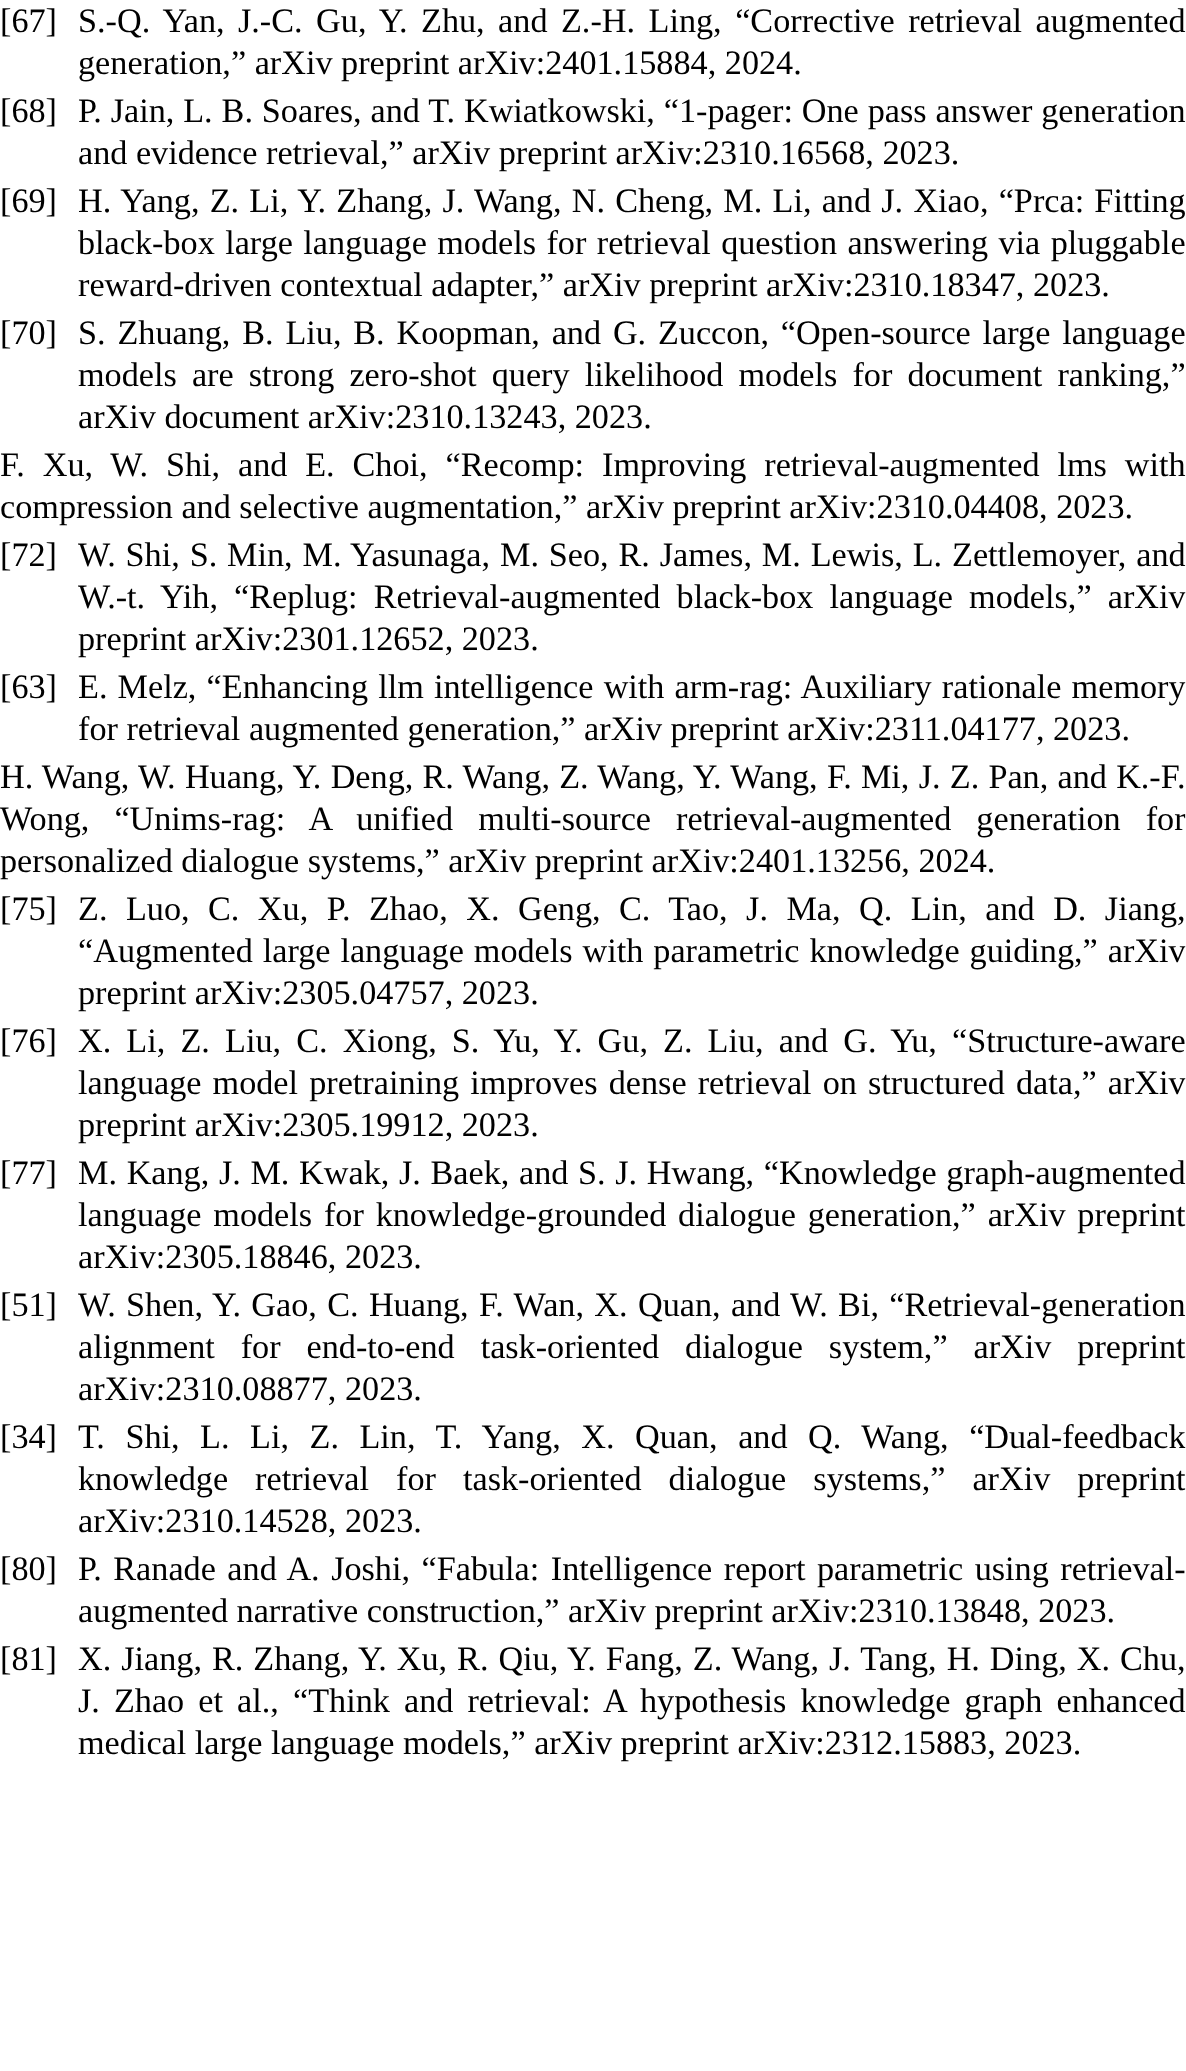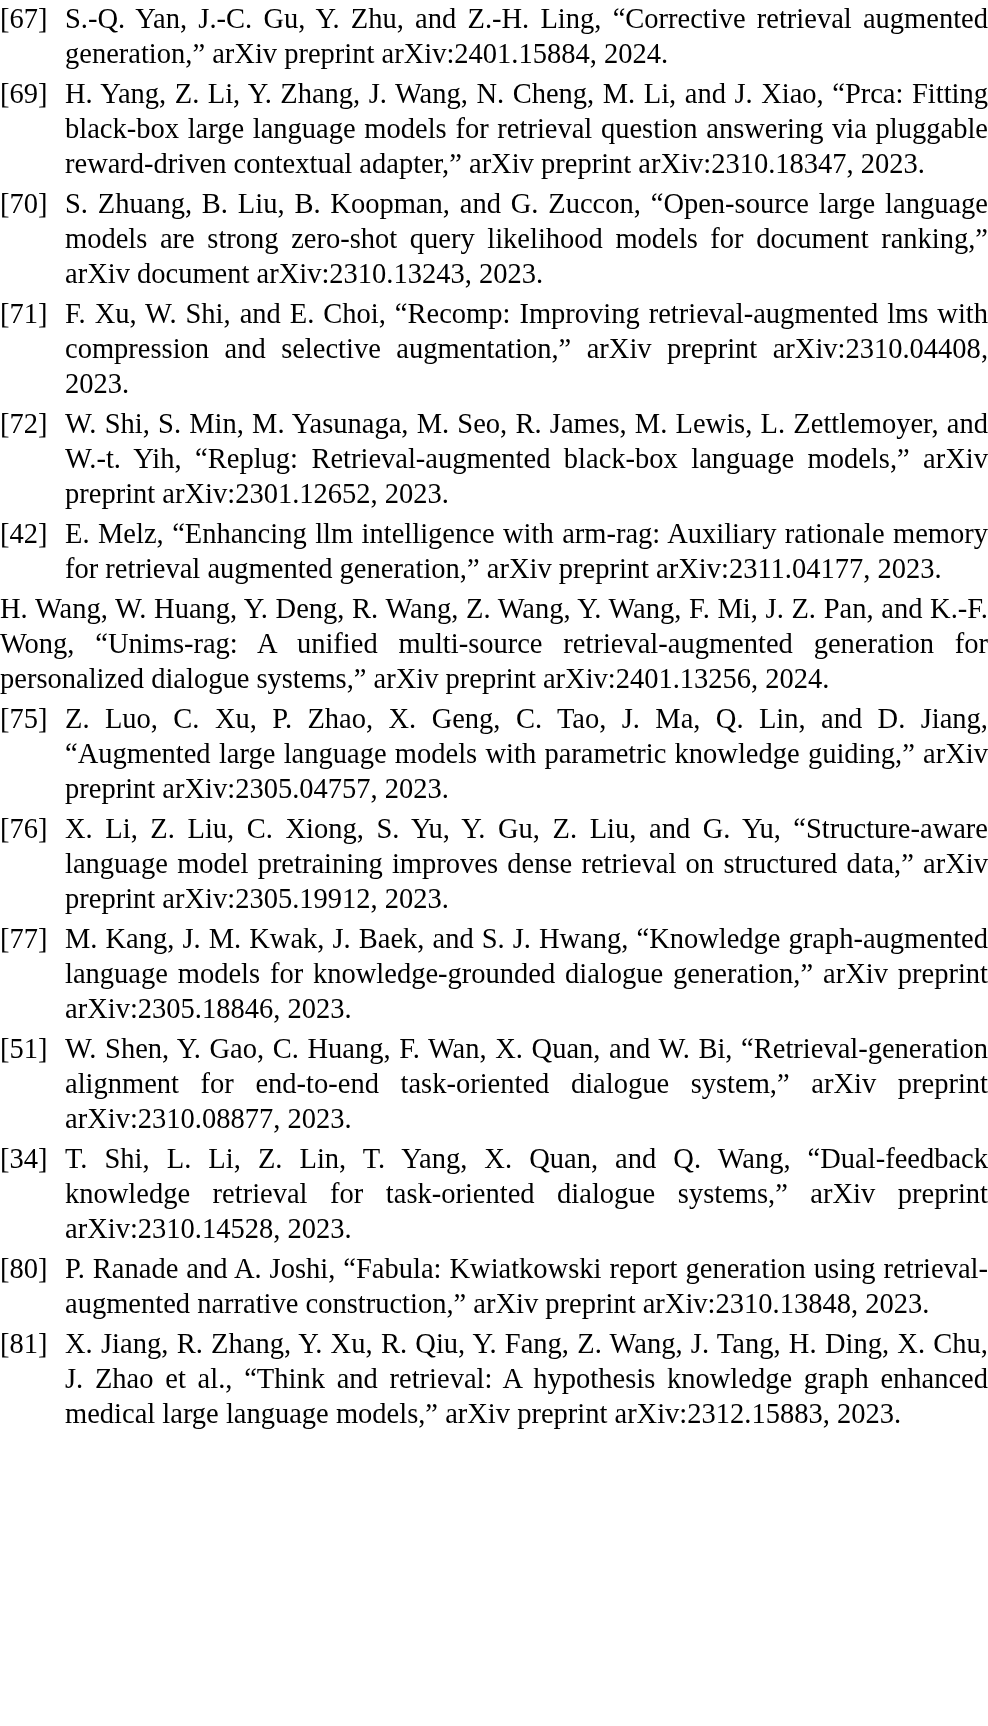--- a/index.html
+++ b/index.html
@@ -48,43 +48,46 @@
 </head>
 <body>
 
 <main class="page">
   <ol class="ref-list" id="ref-list">
   <li class="ref">
     <span class="ref-num">[67]</span>
     <span class="ref-body"><span>S.-Q. Yan, J.-C. Gu, Y. Zhu, and Z.-H. Ling, “Corrective retrieval augmented generation,” </span><span class="italic">arXiv preprint arXiv:2401.15884</span><span>, 2024.</span></span>
   </li>
 
+  <li class="ref">
+    <span class="ref-num">[68]</span>
+    <span class="ref-body"><span>P. Jain, L. B. Soares, and T. Kwiatkowski, “1-pager: One pass answer generation and evidence retrieval,” </span><span class="italic">arXiv preprint arXiv:2310.16568</span><span>, 2023.</span></span>
+  </li>
 
   <li class="ref">
     <span class="ref-num">[69]</span>
     <span class="ref-body"><span>H. Yang, Z. Li, Y. Zhang, J. Wang, N. Cheng, M. Li, and J. Xiao, “Prca: Fitting black-box large language models for retrieval question answering via pluggable reward-driven contextual adapter,” </span><span class="italic">arXiv preprint arXiv:2310.18347</span><span>, 2023.</span></span>
   </li>
 
   <li class="ref">
     <span class="ref-num">[70]</span>
     <span class="ref-body"><span>S. Zhuang, B. Liu, B. Koopman, and G. Zuccon, “Open-source large language models are strong zero-shot query likelihood models for document ranking,” </span><span class="italic">arXiv document arXiv:2310.13243</span><span>, 2023.</span></span>
   </li>
 
   <li class="ref">
-    <span class="ref-num">[71]</span>
     <span class="ref-body"><span>F. Xu, W. Shi, and E. Choi, “Recomp: Improving retrieval-augmented lms with compression and selective augmentation,” </span><span class="italic">arXiv preprint arXiv:2310.04408</span><span>, 2023.</span></span>
   </li>
 
   <li class="ref">
     <span class="ref-num">[72]</span>
     <span class="ref-body"><span>W. Shi, S. Min, M. Yasunaga, M. Seo, R. James, M. Lewis, L. Zettlemoyer, and W.-t. Yih, “Replug: Retrieval-augmented black-box language models,” </span><span class="italic">arXiv preprint arXiv:2301.12652</span><span>, 2023.</span></span>
   </li>
 
   <li class="ref">
-    <span class="ref-num">[42]</span>
+    <span class="ref-num">[63]</span>
     <span class="ref-body"><span>E. Melz, “Enhancing llm intelligence with arm-rag: Auxiliary rationale memory for retrieval augmented generation,” </span><span class="italic">arXiv preprint arXiv:2311.04177</span><span>, 2023.</span></span>
   </li>
 
   <li class="ref">
     <span class="ref-body"><span>H. Wang, W. Huang, Y. Deng, R. Wang, Z. Wang, Y. Wang, F. Mi, J. Z. Pan, and K.-F. Wong, “Unims-rag: A unified multi-source retrieval-augmented generation for personalized dialogue systems,” </span><span class="italic">arXiv preprint arXiv:2401.13256</span><span>, 2024.</span></span>
   </li>
 
   <li class="ref">
     <span class="ref-num">[75]</span>
     <span class="ref-body"><span>Z. Luo, C. Xu, P. Zhao, X. Geng, C. Tao, J. Ma, Q. Lin, and D. Jiang, “Augmented large language models with parametric knowledge guiding,” </span><span class="italic">arXiv preprint arXiv:2305.04757</span><span>, 2023.</span></span>
@@ -105,21 +108,21 @@
     <span class="ref-body"><span>W. Shen, Y. Gao, C. Huang, F. Wan, X. Quan, and W. Bi, “Retrieval-generation alignment for end-to-end task-oriented dialogue system,” </span><span class="italic">arXiv preprint arXiv:2310.08877</span><span>, 2023.</span></span>
   </li>
 
   <li class="ref">
     <span class="ref-num">[34]</span>
     <span class="ref-body"><span>T. Shi, L. Li, Z. Lin, T. Yang, X. Quan, and Q. Wang, “Dual-feedback knowledge retrieval for task-oriented dialogue systems,” </span><span class="italic">arXiv preprint arXiv:2310.14528</span><span>, 2023.</span></span>
   </li>
 
   <li class="ref">
     <span class="ref-num">[80]</span>
-    <span class="ref-body"><span>P. Ranade and A. Joshi, “Fabula: Kwiatkowski report generation using retrieval-augmented narrative construction,” </span><span class="italic">arXiv preprint arXiv:2310.13848</span><span>, 2023.</span></span>
+    <span class="ref-body"><span>P. Ranade and A. Joshi, “Fabula: Intelligence report parametric using retrieval-augmented narrative construction,” </span><span class="italic">arXiv preprint arXiv:2310.13848</span><span>, 2023.</span></span>
   </li>
 
   <li class="ref">
     <span class="ref-num">[81]</span>
     <span class="ref-body"><span>X. Jiang, R. Zhang, Y. Xu, R. Qiu, Y. Fang, Z. Wang, J. Tang, H. Ding, X. Chu, J. Zhao </span><span class="italic">et al.</span><span>, “Think and retrieval: A hypothesis knowledge graph enhanced medical large language models,” </span><span class="italic">arXiv preprint arXiv:2312.15883</span><span>, 2023.</span></span>
   </li>
 </ol>
 </main>
 
 </body></html>

